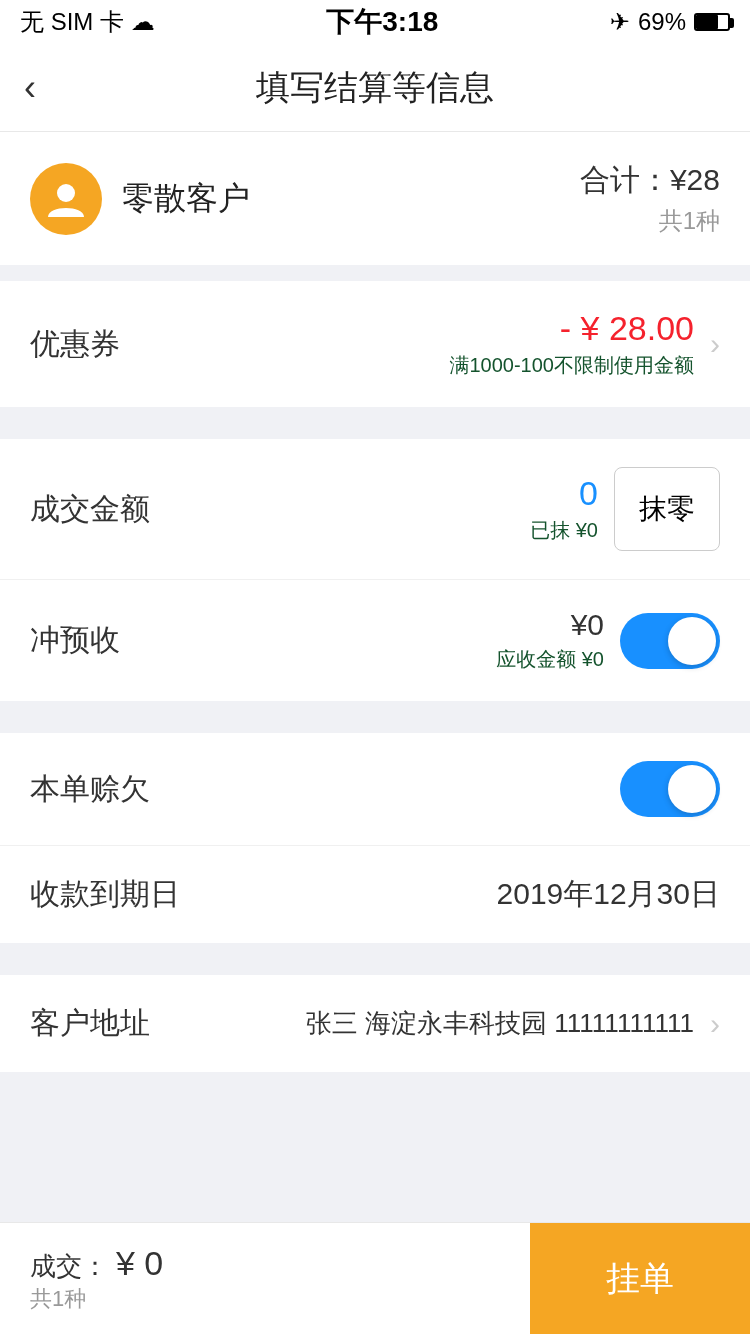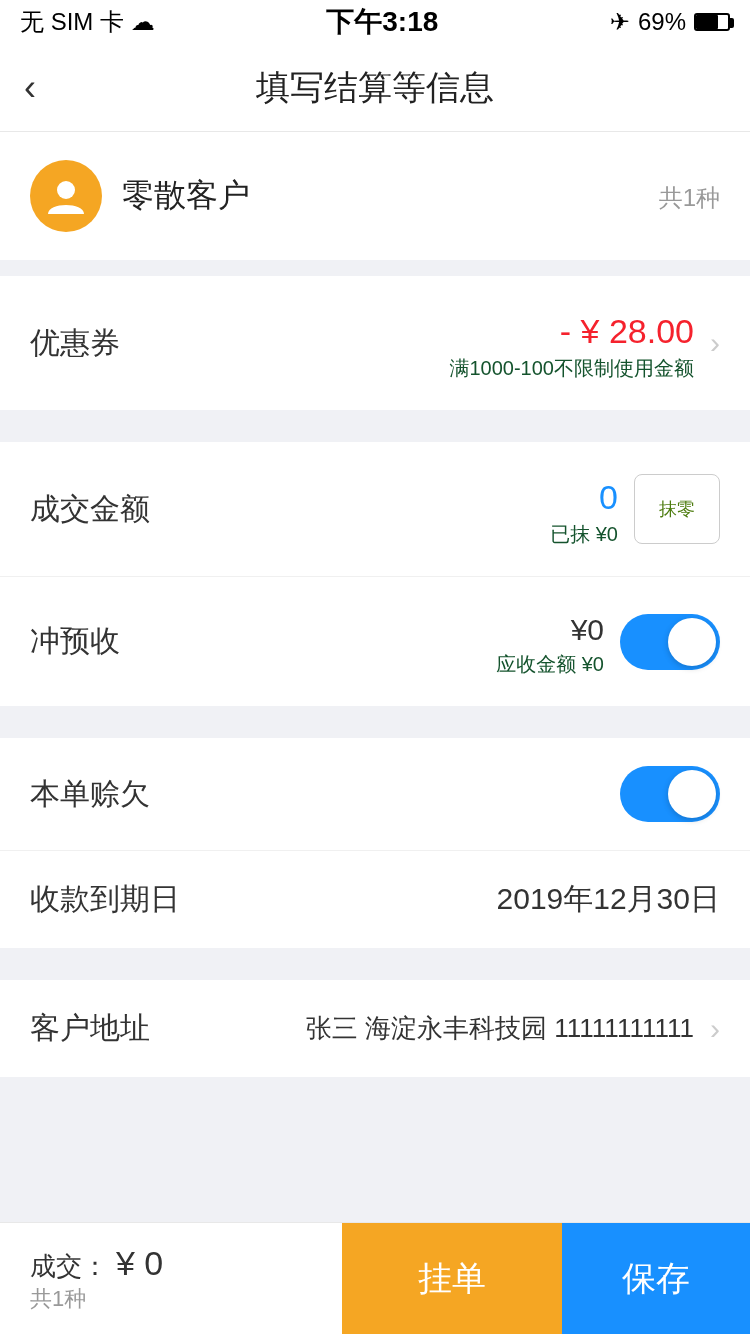--- a/index.html
+++ b/index.html
@@ -120,21 +120,20 @@
       font-size: 30px;
       color: #333;
     }
     .row-right {
       display: flex;
       align-items: center;
       gap: 16px;
     }
     .row-value-wrap {
       text-align: right;
-      margin-top: 8px;
     }
     .row-value-main {
       font-size: 30px;
       color: #333;
     }
     .row-value-sub {
       font-size: 20px;
       color: #14532d;
       margin-top: 4px;
     }
@@ -151,22 +150,22 @@
     .chevron {
       color: #ccc;
       font-size: 30px;
     }
 
     
     .btn-round-zero {
       border: 1px solid #ccc;
       border-radius: 8px;
       padding: 22px 24px;
-      font-size: 18px;
-      color: #4d7c0f;
+      font-size: 28px;
+      color: #000000;
       background: #fff;
       cursor: pointer;
     }
 
     
     .toggle {
       width: 100px;
       height: 56px;
       border-radius: 28px;
       background: #1890ff;
@@ -300,20 +299,21 @@
     <div class="customer-left">
       <div class="customer-avatar">
         <svg viewBox="0 0 44 44" fill="white" xmlns="http://www.w3.org/2000/svg">
           <circle cx="22" cy="16" r="9"></circle>
           <path d="M4 40 C4 28 40 28 40 40Z"></path>
         </svg>
       </div>
       <span class="customer-name">零散客户</span>
     </div>
     <div class="customer-right">
+      <div class="customer-total">合计：¥28</div>
       <div class="customer-count">共1种</div>
     </div>
   </div>
 
   <div class="section-card">
     <div class="row-item">
       <span class="row-label">优惠券</span>
       <div class="row-right">
         <div class="row-value-wrap">
           <div class="row-value-discount">- ¥ 28.00</div>
@@ -388,14 +388,13 @@
 
 <div class="bottom-bar">
   <div class="bottom-summary">
     <div class="bottom-deal-row">
       <span class="bottom-deal-label">成交：</span>
       <span class="bottom-deal-value">¥ 0</span>
     </div>
     <div class="bottom-deal-count">共1种</div>
   </div>
   <div class="btn-hang">挂单</div>
-  <div class="btn-save">保存</div>
 </div>
 
 </body></html>

